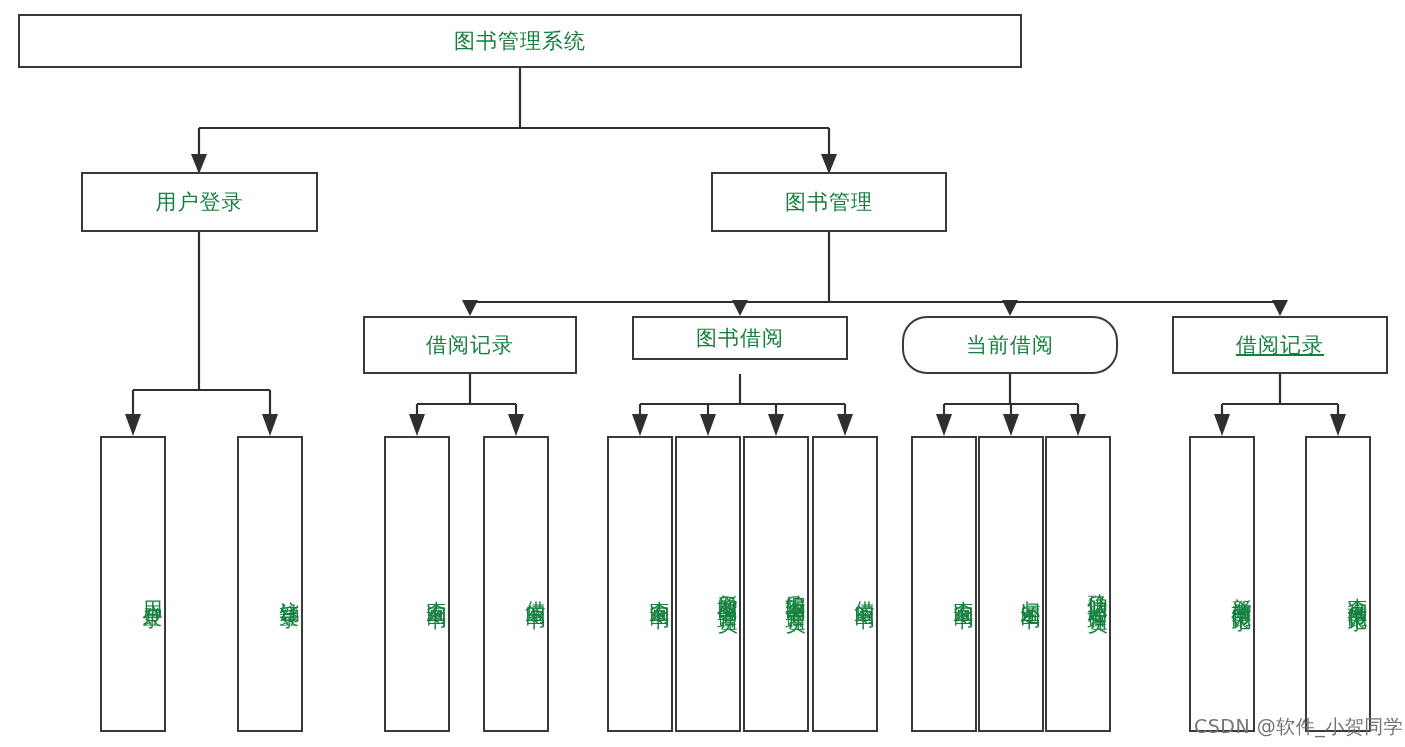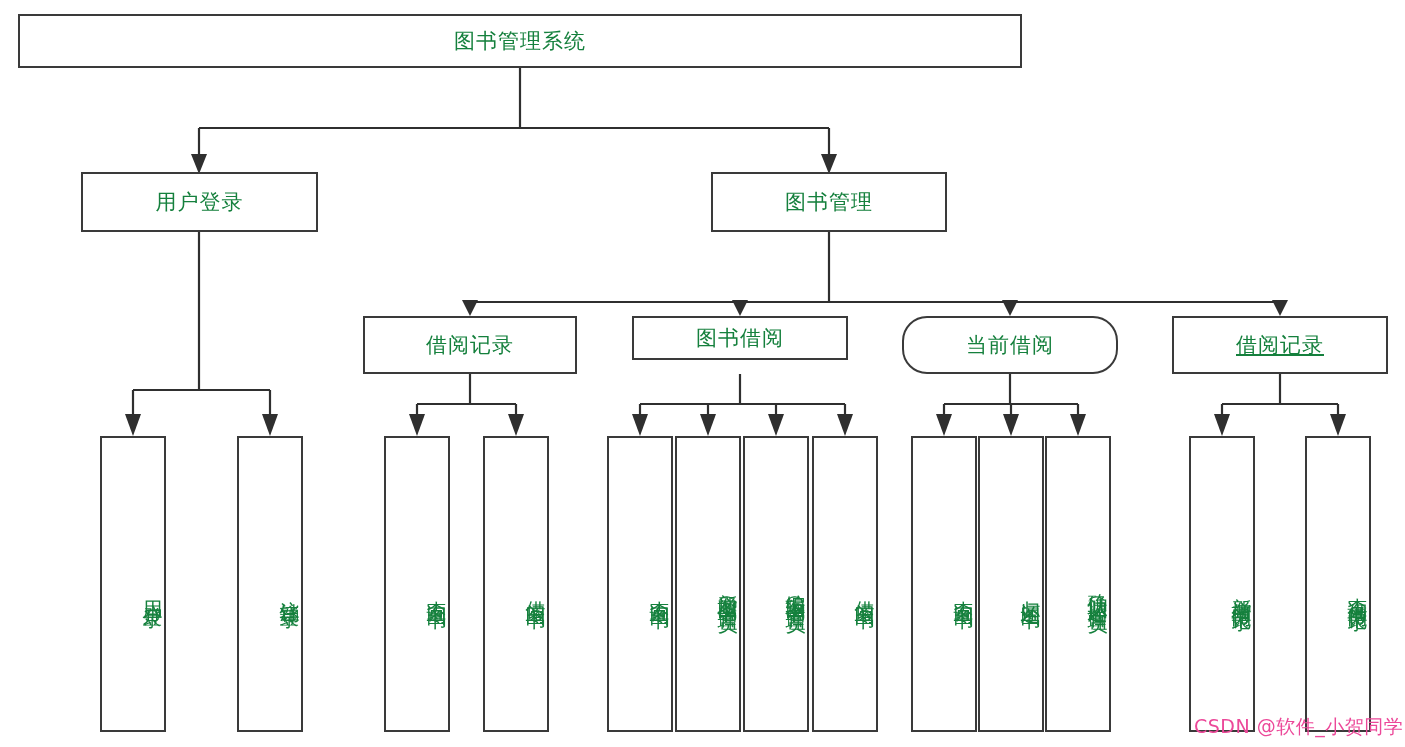--- a/index.html
+++ b/index.html
@@ -42,21 +42,21 @@
     letter-spacing:3px;
   }
   .node.vert .vtext{
     writing-mode:vertical-rl;
     text-orientation:upright;
     display:block;
     white-space:nowrap;
   }
   .watermark{
     position:absolute;
-    color:#ec4899;
+    color:#737373;
     font-size:19px;
     white-space:nowrap;
     letter-spacing:0.5px;
     pointer-events:none;
   }
   svg#edges{
     position:absolute;left:0;top:0;width:1405px;height:747px;
     pointer-events:none;
   }
   svg#edges path,svg#edges line{

